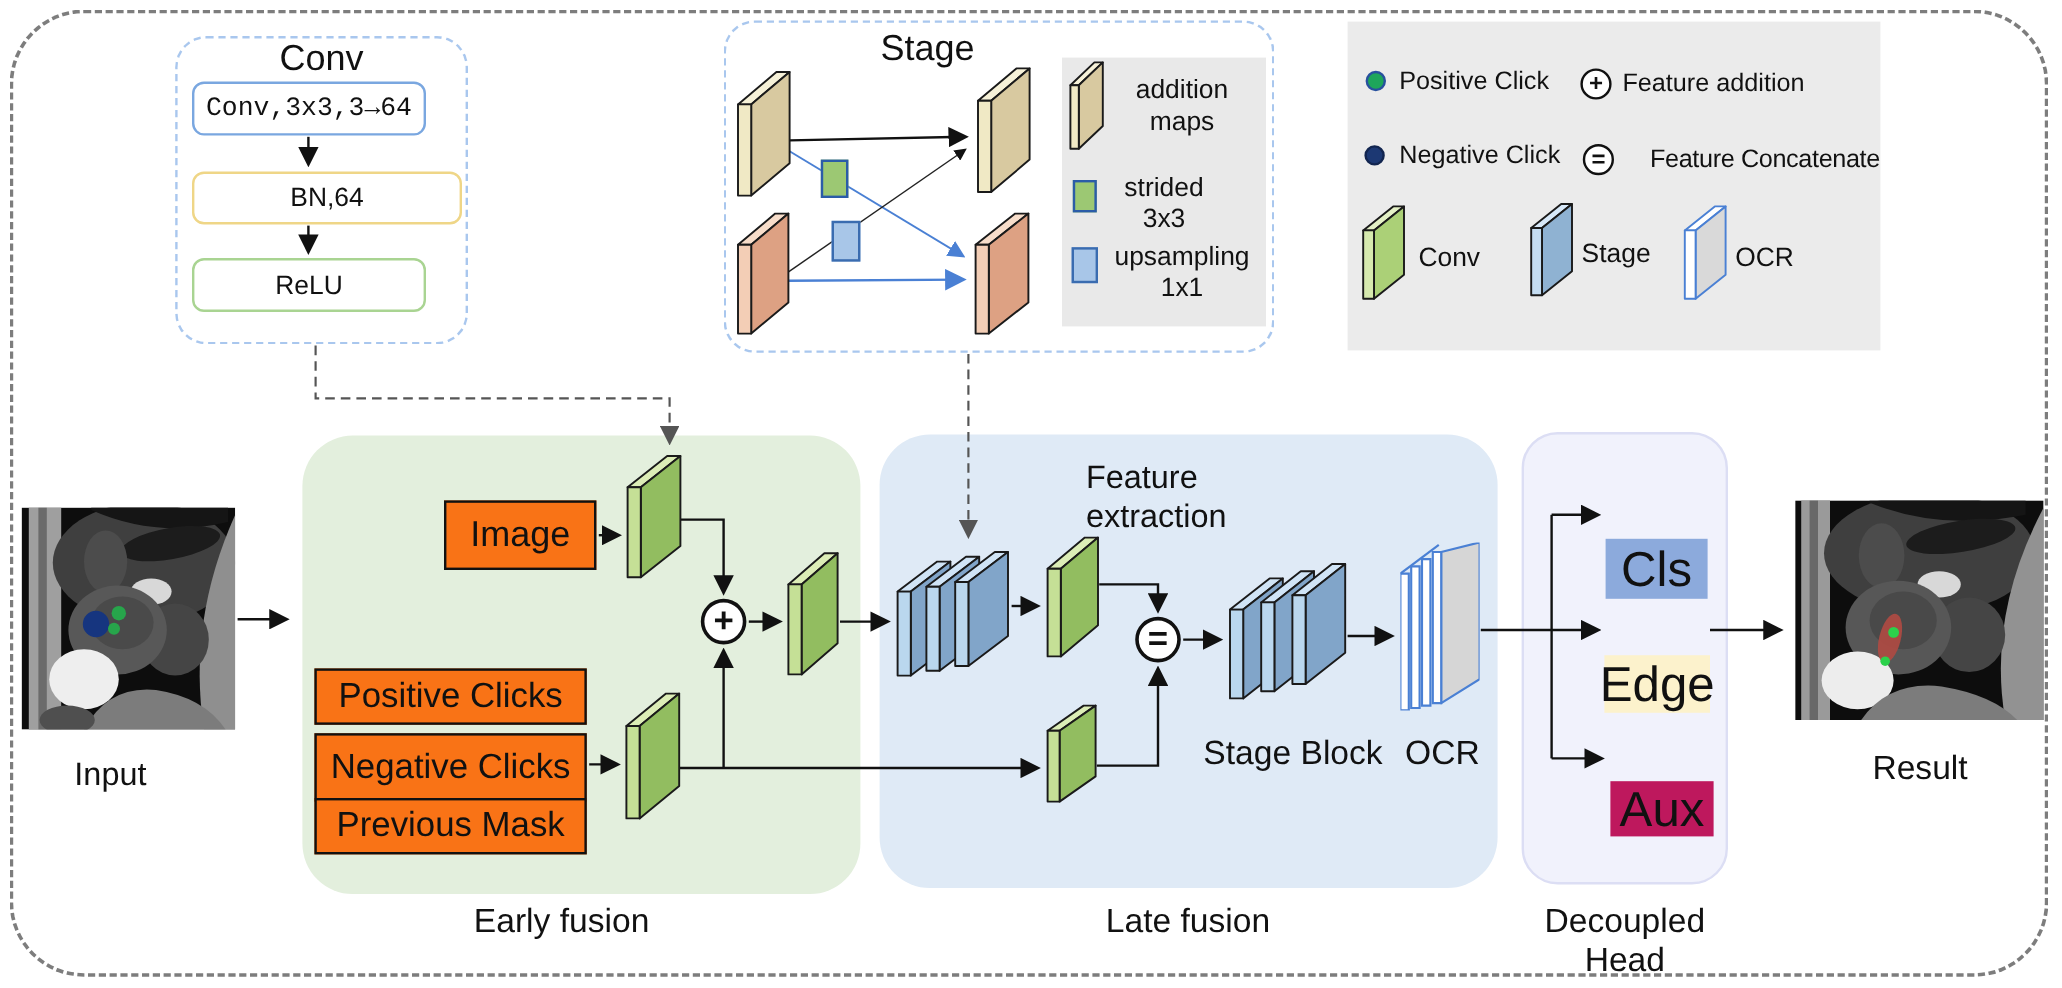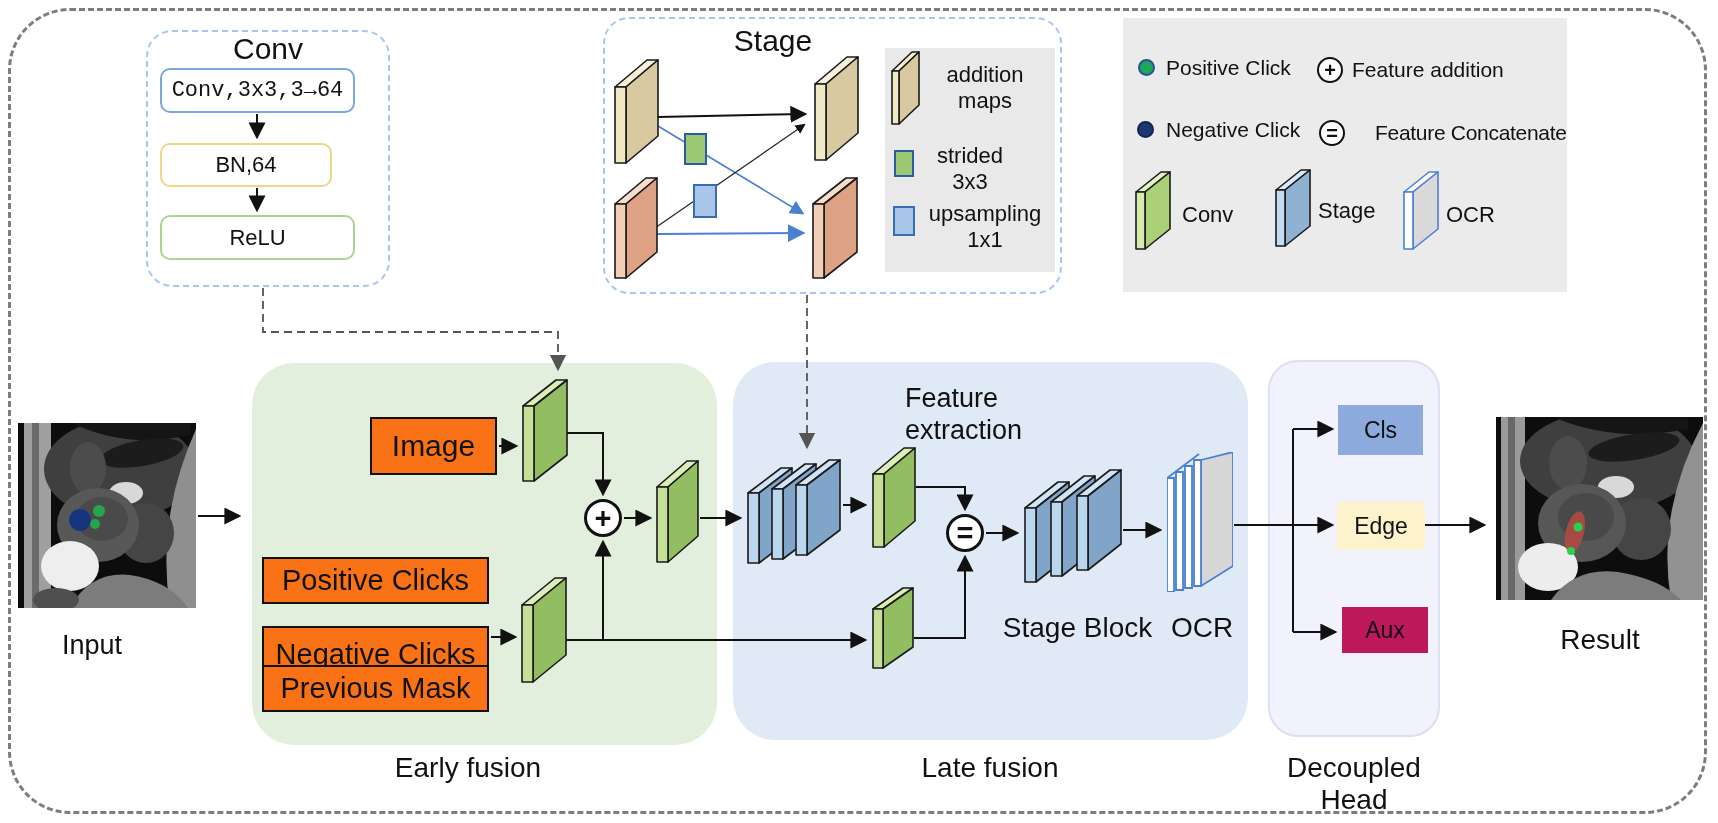--- a/index.html
+++ b/index.html
@@ -28,21 +28,21 @@
   .op-big{width:38px;height:38px;font-size:29px;line-height:1;}
   .op-small{width:26px;height:26px;border-width:2.5px;font-size:20px;line-height:1;}
   .slab{position:absolute;z-index:10;}
   .slab svg{overflow:visible;display:block;}
   .lbl{position:absolute;font-size:28px;text-align:center;}
   .leg-txt{position:absolute;font-size:21px;display:flex;align-items:center;}
   .dot{position:absolute;width:17px;height:17px;border-radius:50%;box-sizing:border-box;z-index:12;}
   .dot-pos{background:#1ea65b;border:2px solid #28519e;}
   .dot-neg{background:#1c3873;border:2px solid #12254f;}
   .mini-rect{position:absolute;box-sizing:border-box;z-index:11;}
-  .head-box{position:absolute;display:flex;align-items:center;justify-content:center;font-size:23px;z-index:10;}
+  .head-box{position:absolute;display:flex;align-items:center;justify-content:center;font-size:41px;z-index:10;margin-top:44px;}
   #wires{position:absolute;left:0;top:0;z-index:5;pointer-events:none;}
   .ln{fill:none;stroke:#111;stroke-width:2;}
   .ln-thin{fill:none;stroke:#222;stroke-width:1.2;}
   .ln-blue{fill:none;stroke:#4a80d4;stroke-width:1.6;}
   .ln-blue2{fill:none;stroke:#4a80d4;stroke-width:2;}
   .dash{fill:none;stroke:#555;stroke-width:1.8;stroke-dasharray:8 5;}
   .mri{position:absolute;z-index:10;}
 </style>
 </head>
 <body>
@@ -91,21 +91,21 @@
     <path class="ln" marker-end="url(#mB)" d="M1234,525 H1331"></path>
     <path class="ln" d="M1293,429 V632"></path>
     <path class="ln" marker-end="url(#mB)" d="M1293,429 H1331"></path>
     <path class="ln" marker-end="url(#mB)" d="M1293,632 H1334"></path>
     <path class="ln" marker-end="url(#mB)" d="M1425,525 H1483"></path>
   </svg>
 
   <div class="panel detail-panel conv-detail"></div>
   <div class="ttl" style="left:146px;top:32px;width:244px;">Conv</div>
   <div class="layer-box lb-conv" style="left:160px;top:68px;width:195px;height:45px;font-family:Liberation Mono, monospace;">Conv,3x3,3→64</div>
-  <div class="layer-box lb-bn" style="left:160px;top:143px;width:172px;height:44px;">BN,64</div>
+  <div class="layer-box lb-bn" style="left:160px;top:143px;width:225px;height:44px;">BN,64</div>
   <div class="layer-box lb-relu" style="left:160px;top:215px;width:195px;height:45px;">ReLU</div>
 
   <div class="panel detail-panel stage-detail"></div>
   <div class="ttl" style="left:633px;top:24px;width:280px;">Stage</div>
   <div class="slab" style="left:615px;top:60px;">
       <svg width="43" height="103" viewBox="0 0 43 103">
         <polygon points="0,27 32,0 43,0 11,27" fill="#f6f1d8" stroke="#1a1a1a" stroke-width="1.6" stroke-linejoin="round"></polygon>
         <polygon points="11,27 43,0 43,76 11,103" fill="#d8c9a0" stroke="#1a1a1a" stroke-width="1.6" stroke-linejoin="round"></polygon>
         <polygon points="0,27 11,27 11,103 0,103" fill="#f0e9c5" stroke="#1a1a1a" stroke-width="1.6" stroke-linejoin="round"></polygon>
       </svg>
@@ -206,21 +206,21 @@
   <div class="panel early-panel"></div>
   <div class="io-box" style="left:370px;top:417px;width:127px;height:58px;font-size:30px;">Image</div>
   <div class="slab" style="left:523px;top:380px;">
       <svg width="44" height="101" viewBox="0 0 44 101">
         <polygon points="0,26 33,0 44,0 11,26" fill="#dcedb6" stroke="#1a1a1a" stroke-width="1.6" stroke-linejoin="round"></polygon>
         <polygon points="11,26 44,0 44,75 11,101" fill="#92bd60" stroke="#1a1a1a" stroke-width="1.6" stroke-linejoin="round"></polygon>
         <polygon points="0,26 11,26 11,101 0,101" fill="#c5e096" stroke="#1a1a1a" stroke-width="1.6" stroke-linejoin="round"></polygon>
       </svg>
     </div>
   <div class="io-box" style="left:262px;top:557px;width:227px;height:47px;">Positive Clicks</div>
-  <div class="io-box" style="left:262px;top:626px;width:227px;height:57px;">Negative Clicks</div>
+  <div class="io-box" style="left:262px;top:611px;width:227px;height:57px;">Negative Clicks</div>
   <div class="io-box" style="left:262px;top:665px;width:227px;height:47px;">Previous Mask</div>
   <div class="slab" style="left:522px;top:578px;">
       <svg width="44" height="104" viewBox="0 0 44 104">
         <polygon points="0,27 33,0 44,0 11,27" fill="#dcedb6" stroke="#1a1a1a" stroke-width="1.6" stroke-linejoin="round"></polygon>
         <polygon points="11,27 44,0 44,77 11,104" fill="#92bd60" stroke="#1a1a1a" stroke-width="1.6" stroke-linejoin="round"></polygon>
         <polygon points="0,27 11,27 11,104 0,104" fill="#c5e096" stroke="#1a1a1a" stroke-width="1.6" stroke-linejoin="round"></polygon>
       </svg>
     </div>
   <div class="op-circle op-big" style="left:584px;top:499px;">+</div>
   <div class="slab" style="left:657px;top:461px;">

